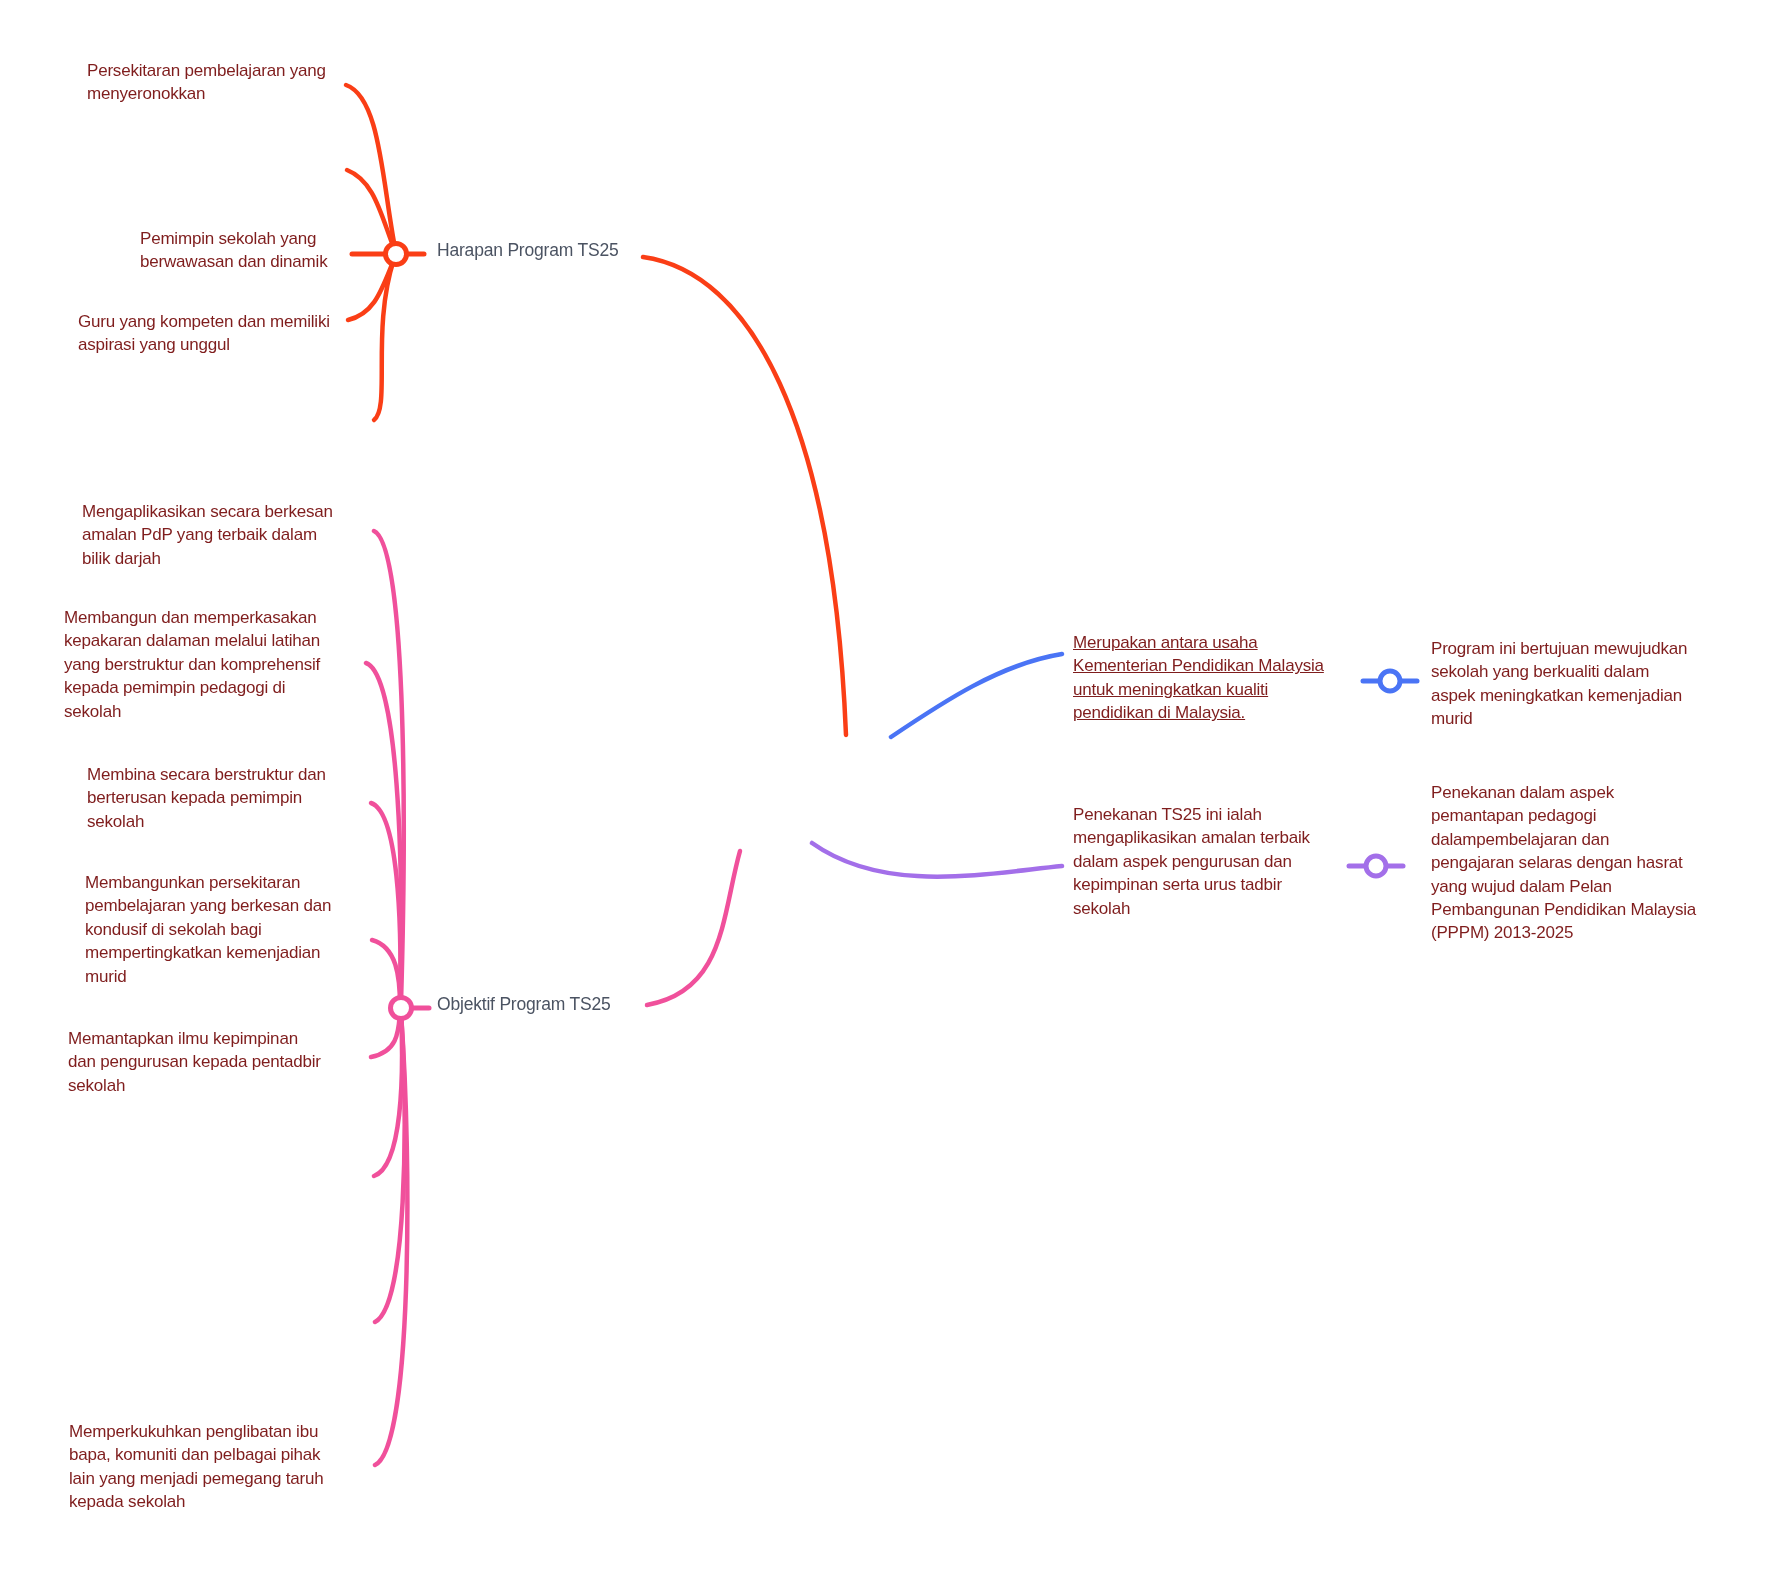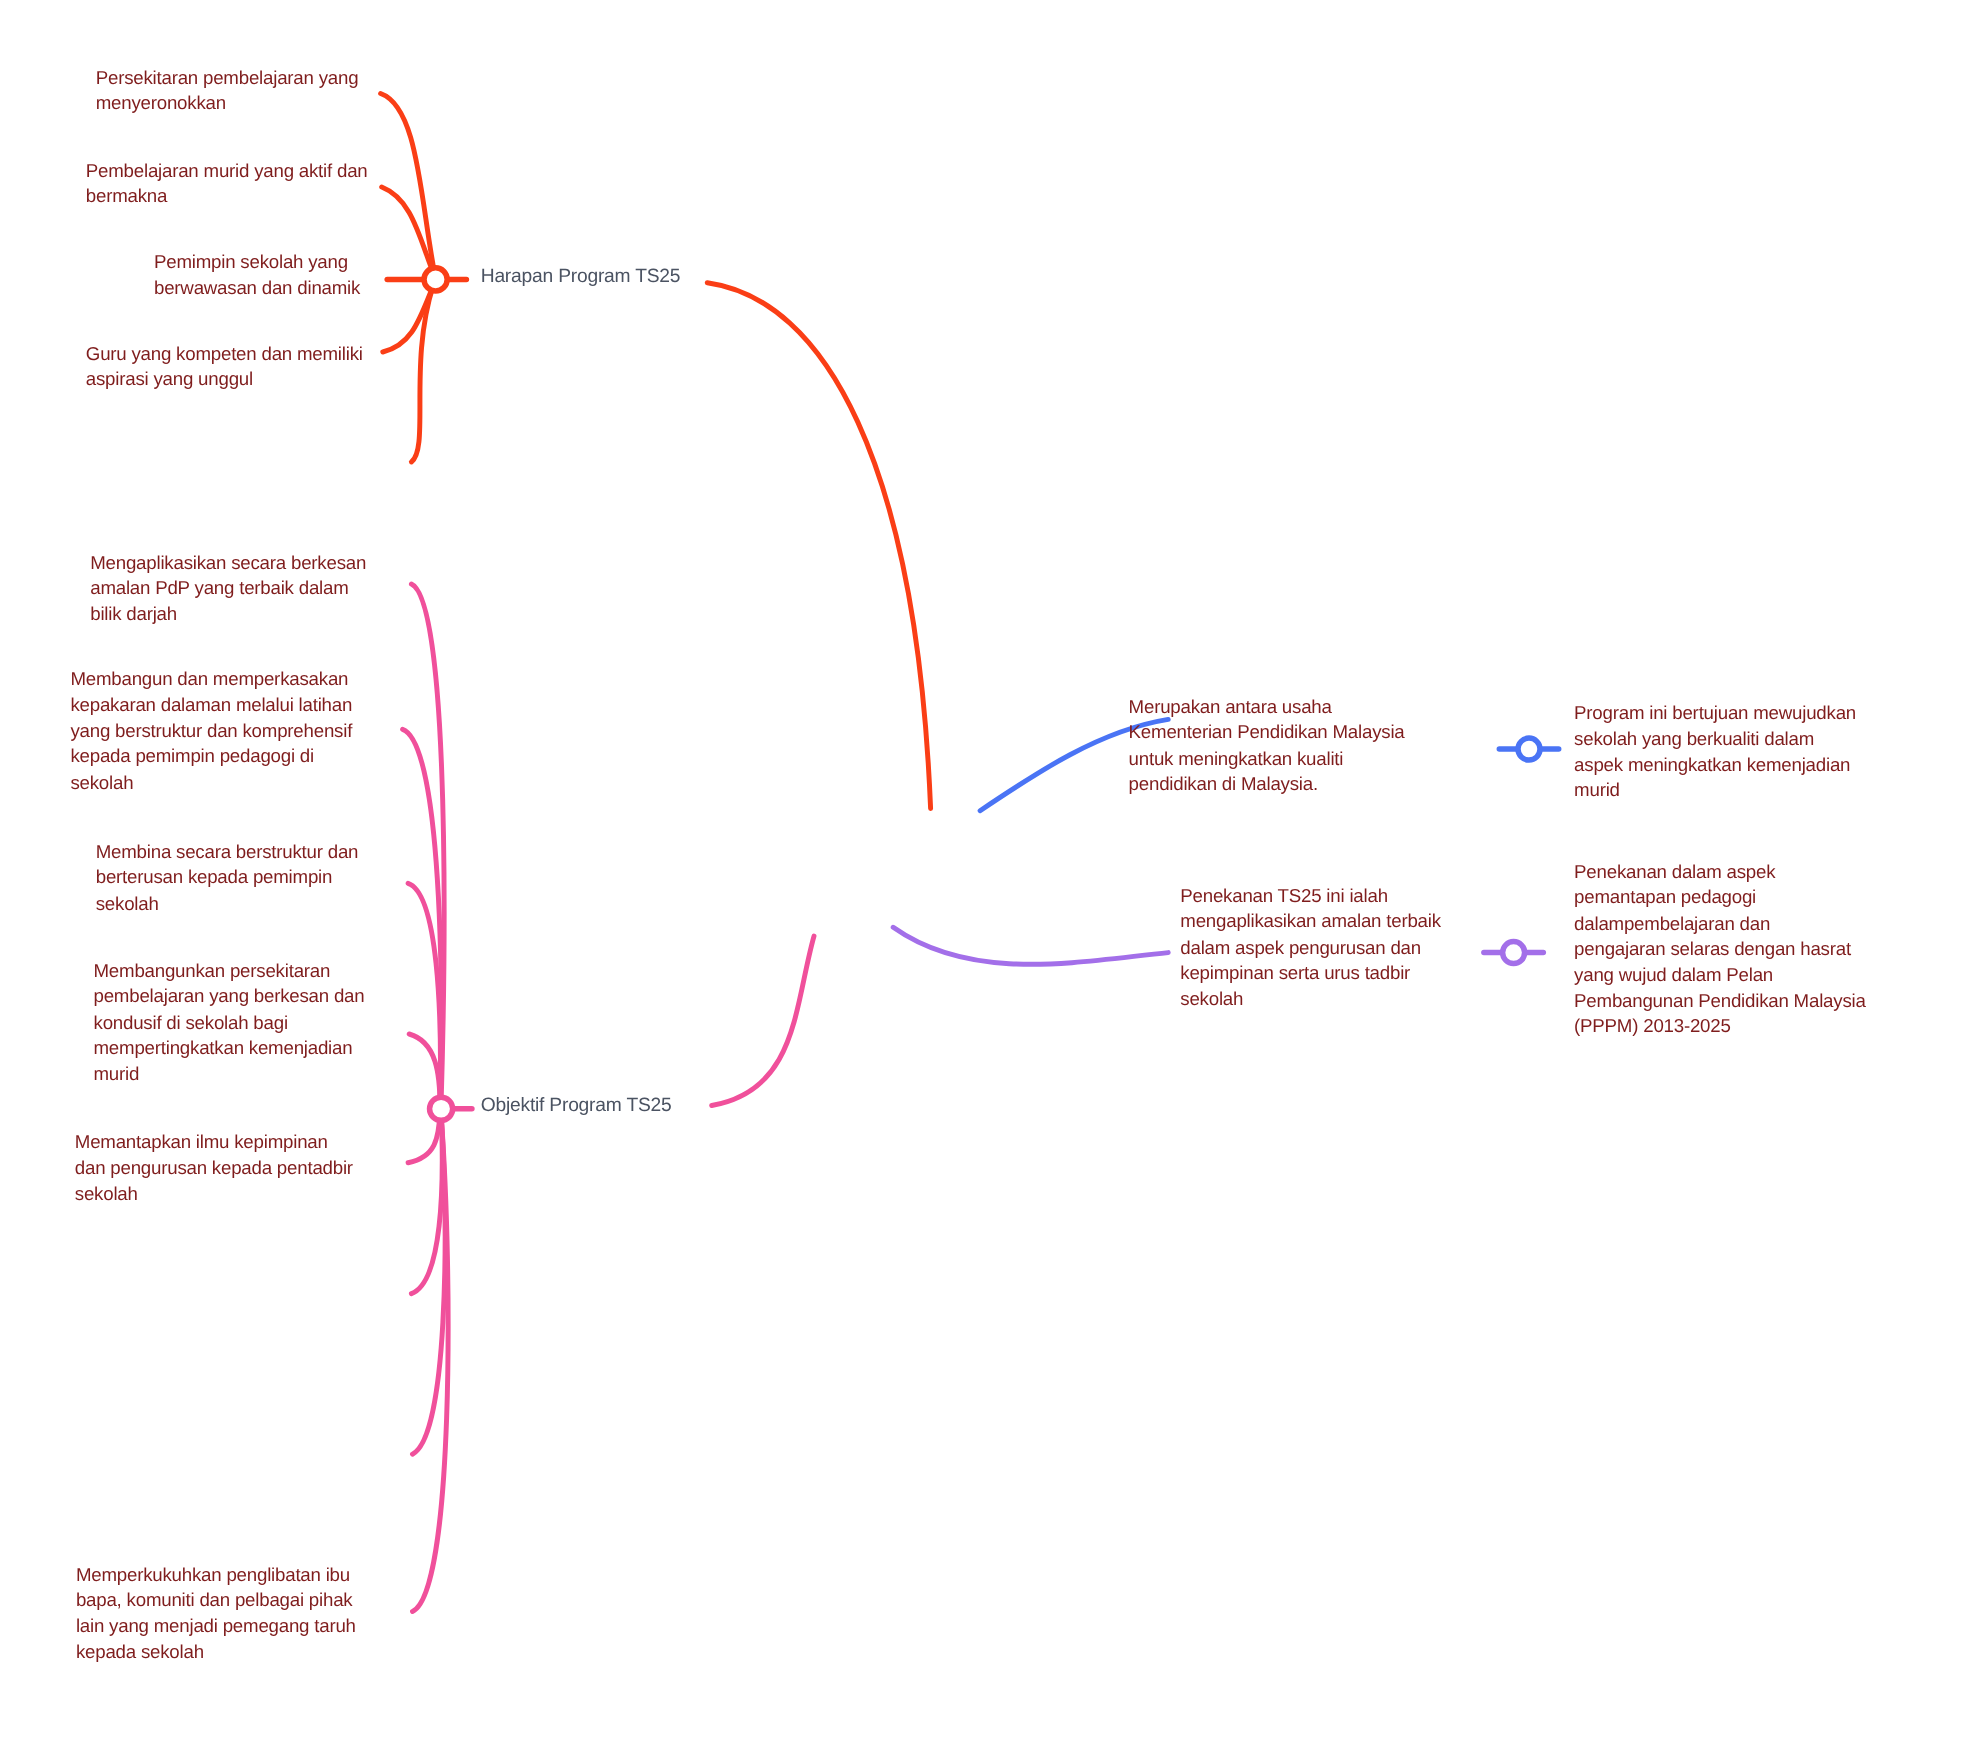--- a/index.html
+++ b/index.html
@@ -83,22 +83,20 @@
       <path d="M 812 843 C 884 894, 982 874, 1062 866" stroke="#A36FE9"></path>
       <path d="M 1349 866 L 1403 866" stroke-width="5" stroke="#A36FE9"></path>
       <circle cx="1376" cy="866" r="10" stroke-width="5" fill="#FFFFFF" stroke="#A36FE9"></circle>
     </g>
   </svg>
 
 
   <div class="node-label" style="left:437px;top:239px;">Harapan Program TS25</div>
   <div class="node-text" style="left:87px;top:59px;">Persekitaran pembelajaran yang
 menyeronokkan</div>
-  <div class="node-text" style="left:78px;top:144px;">Pembelajaran murid yang aktif dan
-bermakna</div>
   <div class="node-text" style="left:140px;top:227px;">Pemimpin sekolah yang
 berwawasan dan dinamik</div>
   <div class="node-text" style="left:78px;top:310px;">Guru yang kompeten dan memiliki
 aspirasi yang unggul</div>
 
   <div class="node-label" style="left:437px;top:993px;">Objektif Program TS25</div>
   <div class="node-text" style="left:82px;top:500px;">Mengaplikasikan secara berkesan
 amalan PdP yang terbaik dalam
 bilik darjah</div>
   <div class="node-text" style="left:64px;top:606px;">Membangun dan memperkasakan
@@ -115,21 +113,21 @@
 mempertingkatkan kemenjadian
 murid</div>
   <div class="node-text" style="left:68px;top:1027px;">Memantapkan ilmu kepimpinan
 dan pengurusan kepada pentadbir
 sekolah</div>
   <div class="node-text" style="left:69px;top:1420px;">Memperkukuhkan penglibatan ibu
 bapa, komuniti dan pelbagai pihak
 lain yang menjadi pemegang taruh
 kepada sekolah</div>
 
-  <div class="node-text" style="left:1026px;top:631px;">Merupakan antara usaha
+  <div class="node-text" style="left:1073px;top:631px;text-decoration:underline;">Merupakan antara usaha
 Kementerian Pendidikan Malaysia
 untuk meningkatkan kualiti
 pendidikan di Malaysia.</div>
   <div class="node-text" style="left:1431px;top:637px;">Program ini bertujuan mewujudkan
 sekolah yang berkualiti dalam
 aspek meningkatkan kemenjadian
 murid</div>
 
   <div class="node-text" style="left:1073px;top:803px;">Penekanan TS25 ini ialah
 mengaplikasikan amalan terbaik

